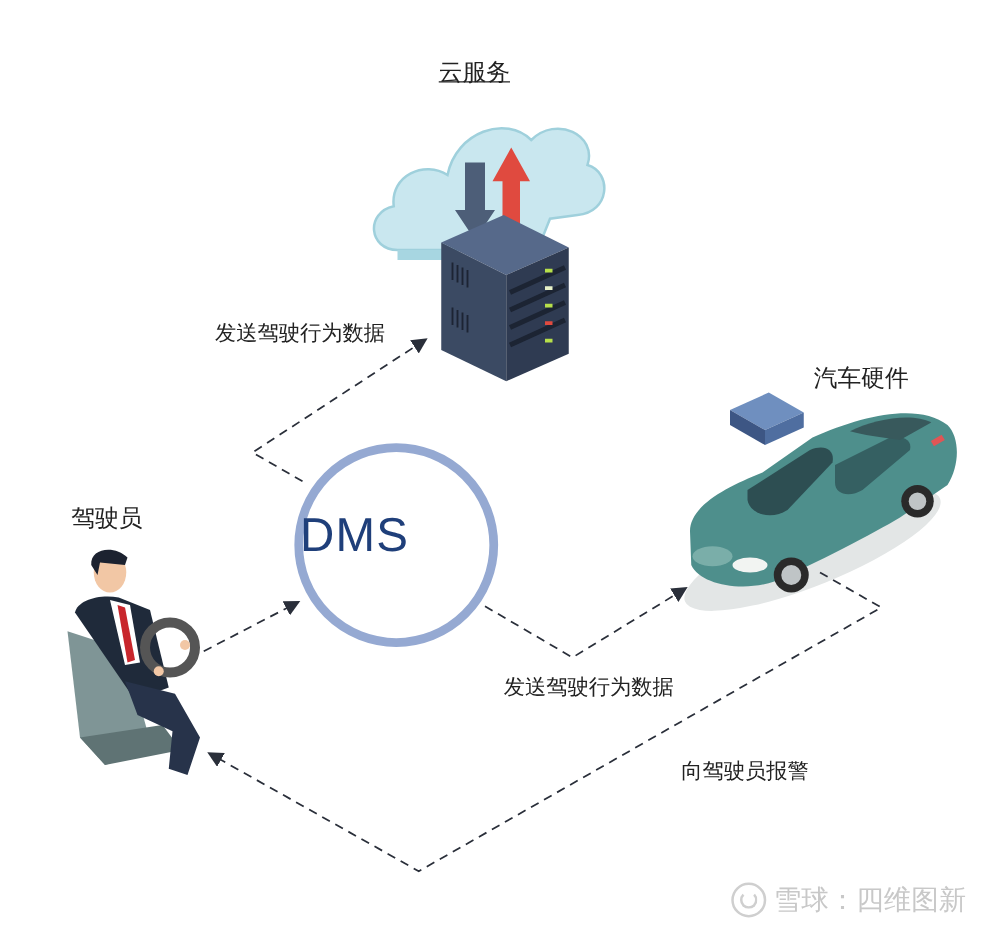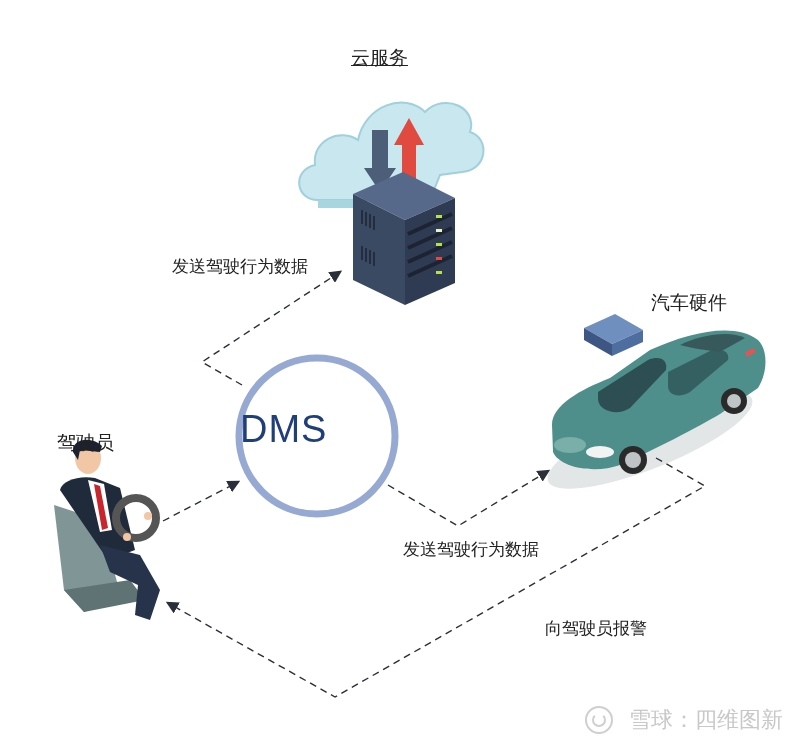--- a/index.html
+++ b/index.html
@@ -5,21 +5,21 @@
   html, body { margin: 0; padding: 0; background: #ffffff; }
   #stage { position: relative; width: 800px; height: 746px; overflow: hidden; background: #ffffff;
            font-family: "DejaVu Sans", "Liberation Sans", sans-serif; color: #222; }
   svg.layer { position: absolute; left: 0; top: 0; }
   .label { position: absolute; white-space: nowrap; color: #222; }
   .label.big { font-size: 19px; }
   .label.small { font-size: 17px; }
   .dms-text { position: absolute; left: 240px; top: 408px; width: 160px; 
               font-size: 38px; color: #1f3f7a; letter-spacing: 1px; font-family: "Liberation Sans", sans-serif; }
   .watermark { position: absolute; left: 585px; top: 705px; font-size: 22px; color: #c8c8c8;
-               white-space: nowrap; display: flex; align-items: center; gap: 16px; }
+               white-space: nowrap; display: flex; align-items: center; gap: 6px; }
   .wm-logo { width: 24px; height: 24px; border: 2px solid #cfcfcf; border-radius: 50%;
              display: inline-block; position: relative; }
   .wm-logo::after { content: ""; position: absolute; left: 5px; top: 5px; width: 10px; height: 10px;
                     border: 2px solid #cfcfcf; border-radius: 50%; border-top-color: transparent; }
 </style>
 </head>
 <body>
 
 <div id="stage">
 
@@ -107,24 +107,24 @@
     <g fill="none" stroke="#2a2f3a" stroke-width="1.4" stroke-dasharray="7,5">
       <polyline points="242,385 202,362 340,272" marker-end="url(#arr)"></polyline>
       <polyline points="163,521 238,482" marker-end="url(#arr)"></polyline>
       <polyline points="388,485 458,526 548,471" marker-end="url(#arr)"></polyline>
       <polyline points="656,458 705,486 335,697 168,603" marker-end="url(#arr)"></polyline>
     </g>
   </svg>
 
   <div class="label big" style="left:351px; top:45px;text-decoration:underline;">云服务</div>
   <div class="label big" style="left:639px; top:290px;margin-left:12px;">汽车硬件</div>
-  <div class="label big" style="left:57px; top:402px;margin-top:28px;">驾驶员</div>
+  <div class="label big" style="left:57px; top:402px;">驾驶员</div>
   <div class="dms-text">DMS</div>
 
   <div class="label small" style="left:172px; top:255px;">发送驾驶行为数据</div>
   <div class="label small" style="left:403px; top:538px;">发送驾驶行为数据</div>
-  <div class="label small" style="left:545px; top:605px;margin-top:12px;">向驾驶员报警</div>
+  <div class="label small" style="left:545px; top:605px;">向驾驶员报警</div>
 
   <div class="watermark">
     <span class="wm-logo"></span>
     <span>雪球：四维图新</span>
   </div>
 </div>
 
 </body></html>

